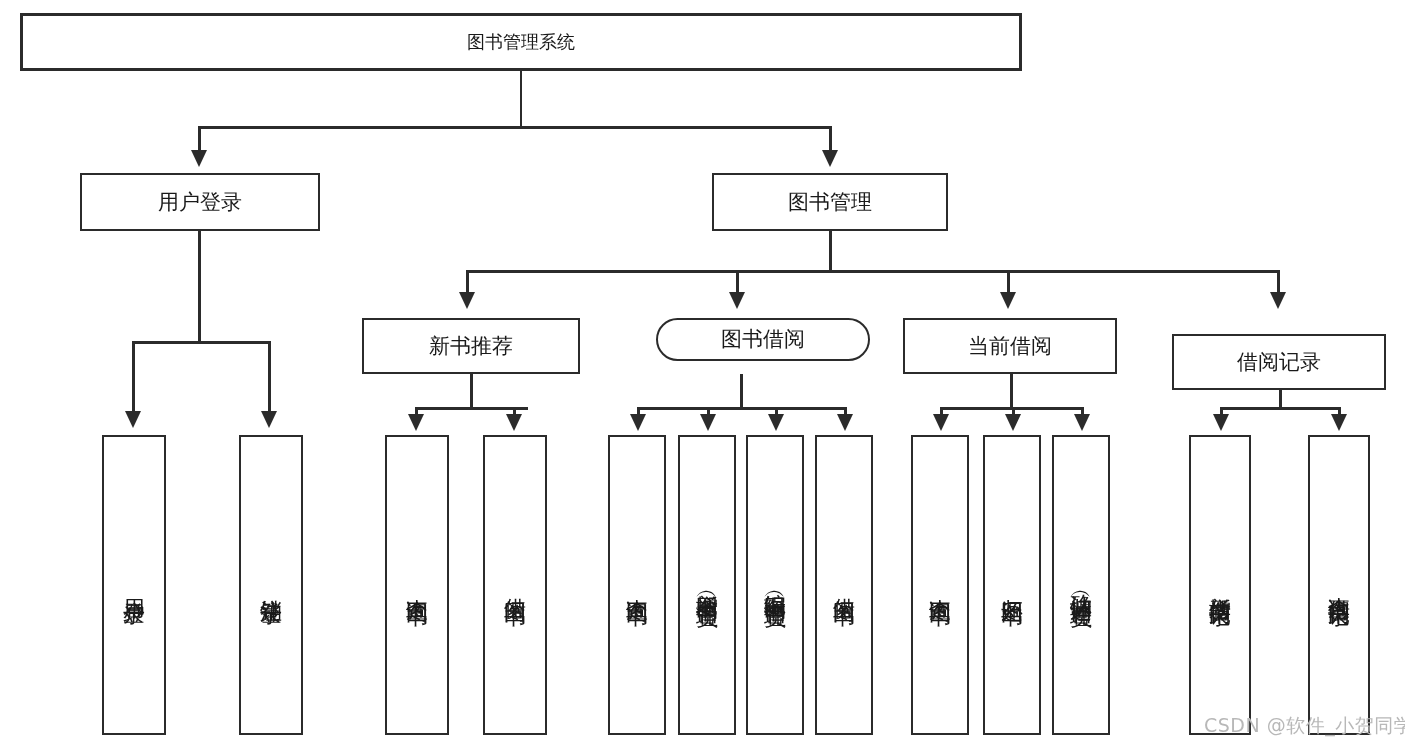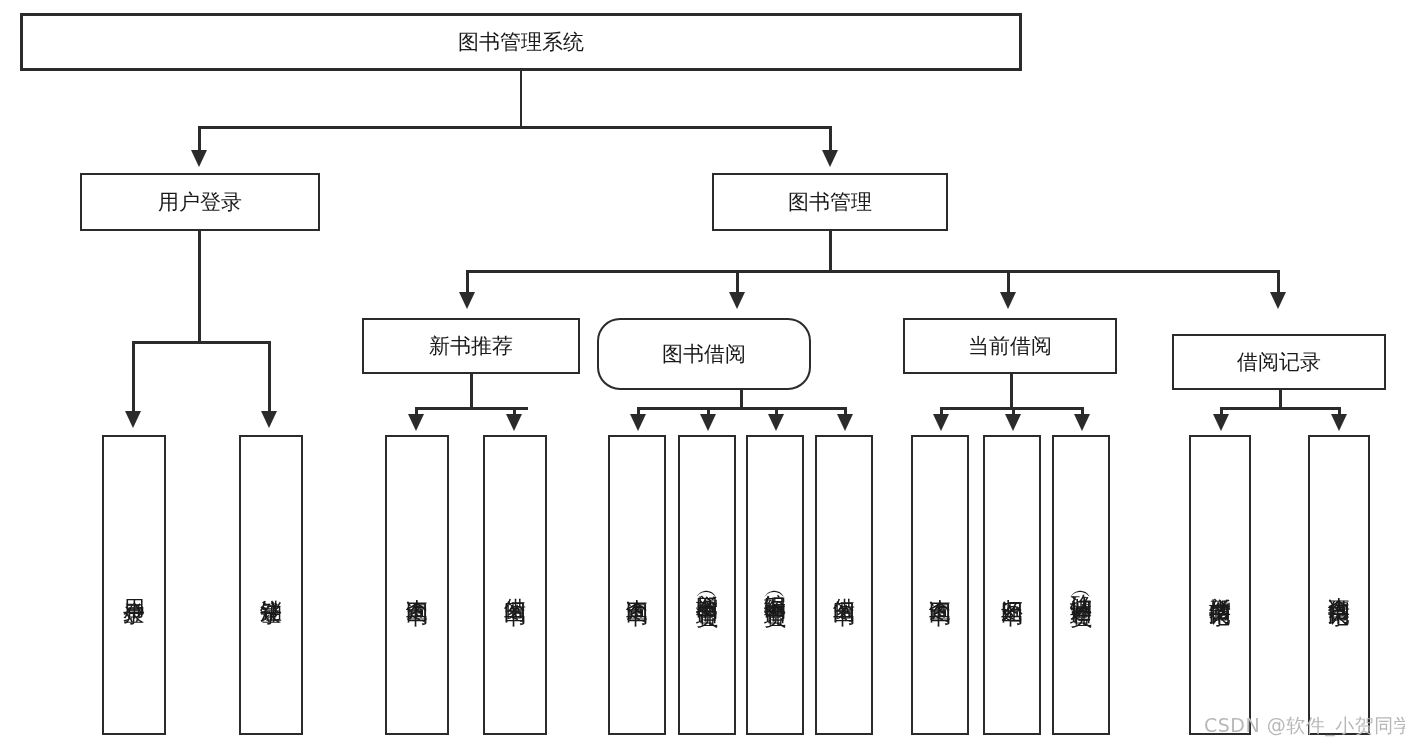--- a/index.html
+++ b/index.html
@@ -25,21 +25,21 @@
     border: 2.5px solid #2b2b2b;
     display: flex;
     align-items: center;
     justify-content: center;
     color: #1a1a1a;
     line-height: 1.18;
     text-align: center;
     user-select: none;
   }
   .node.level0 {
-    font-size: 21px;
+    font-size: 18px;
     border-width: 3px;
   }
   .node.level1 {
     font-size: 21px;
   }
   .node.level2 {
     font-size: 21px;
   }
   
   .node.leaf {
@@ -151,21 +151,21 @@
   <div class="node level1" style="left:80px; top:173px; width:240px; height:58px;">
     <span>用户登录</span>
   </div>
   <div class="node level1" style="left:712px; top:173px; width:236px; height:58px;">
     <span>图书管理</span>
   </div>
 
   <div class="node level2" style="left:362px; top:318px; width:218px; height:56px;">
     <span>新书推荐</span>
   </div>
-  <div class="node level2" style="left:597px; top:318px; width:214px; height:72px;border-radius:23px;">
+  <div class="node level2" style="left:656px; top:318px; width:214px; height:43px;border-radius:23px;">
     <span>图书借阅</span>
   </div>
   <div class="node level2" style="left:903px; top:318px; width:214px; height:56px;">
     <span>当前借阅</span>
   </div>
   <div class="node level2" style="left:1172px; top:318px; width:214px; height:56px;margin-top:16px;">
     <span>借阅记录</span>
   </div>
 
   <div class="node leaf" style="left:102px; top:435px; width:64px; height:300px;">

